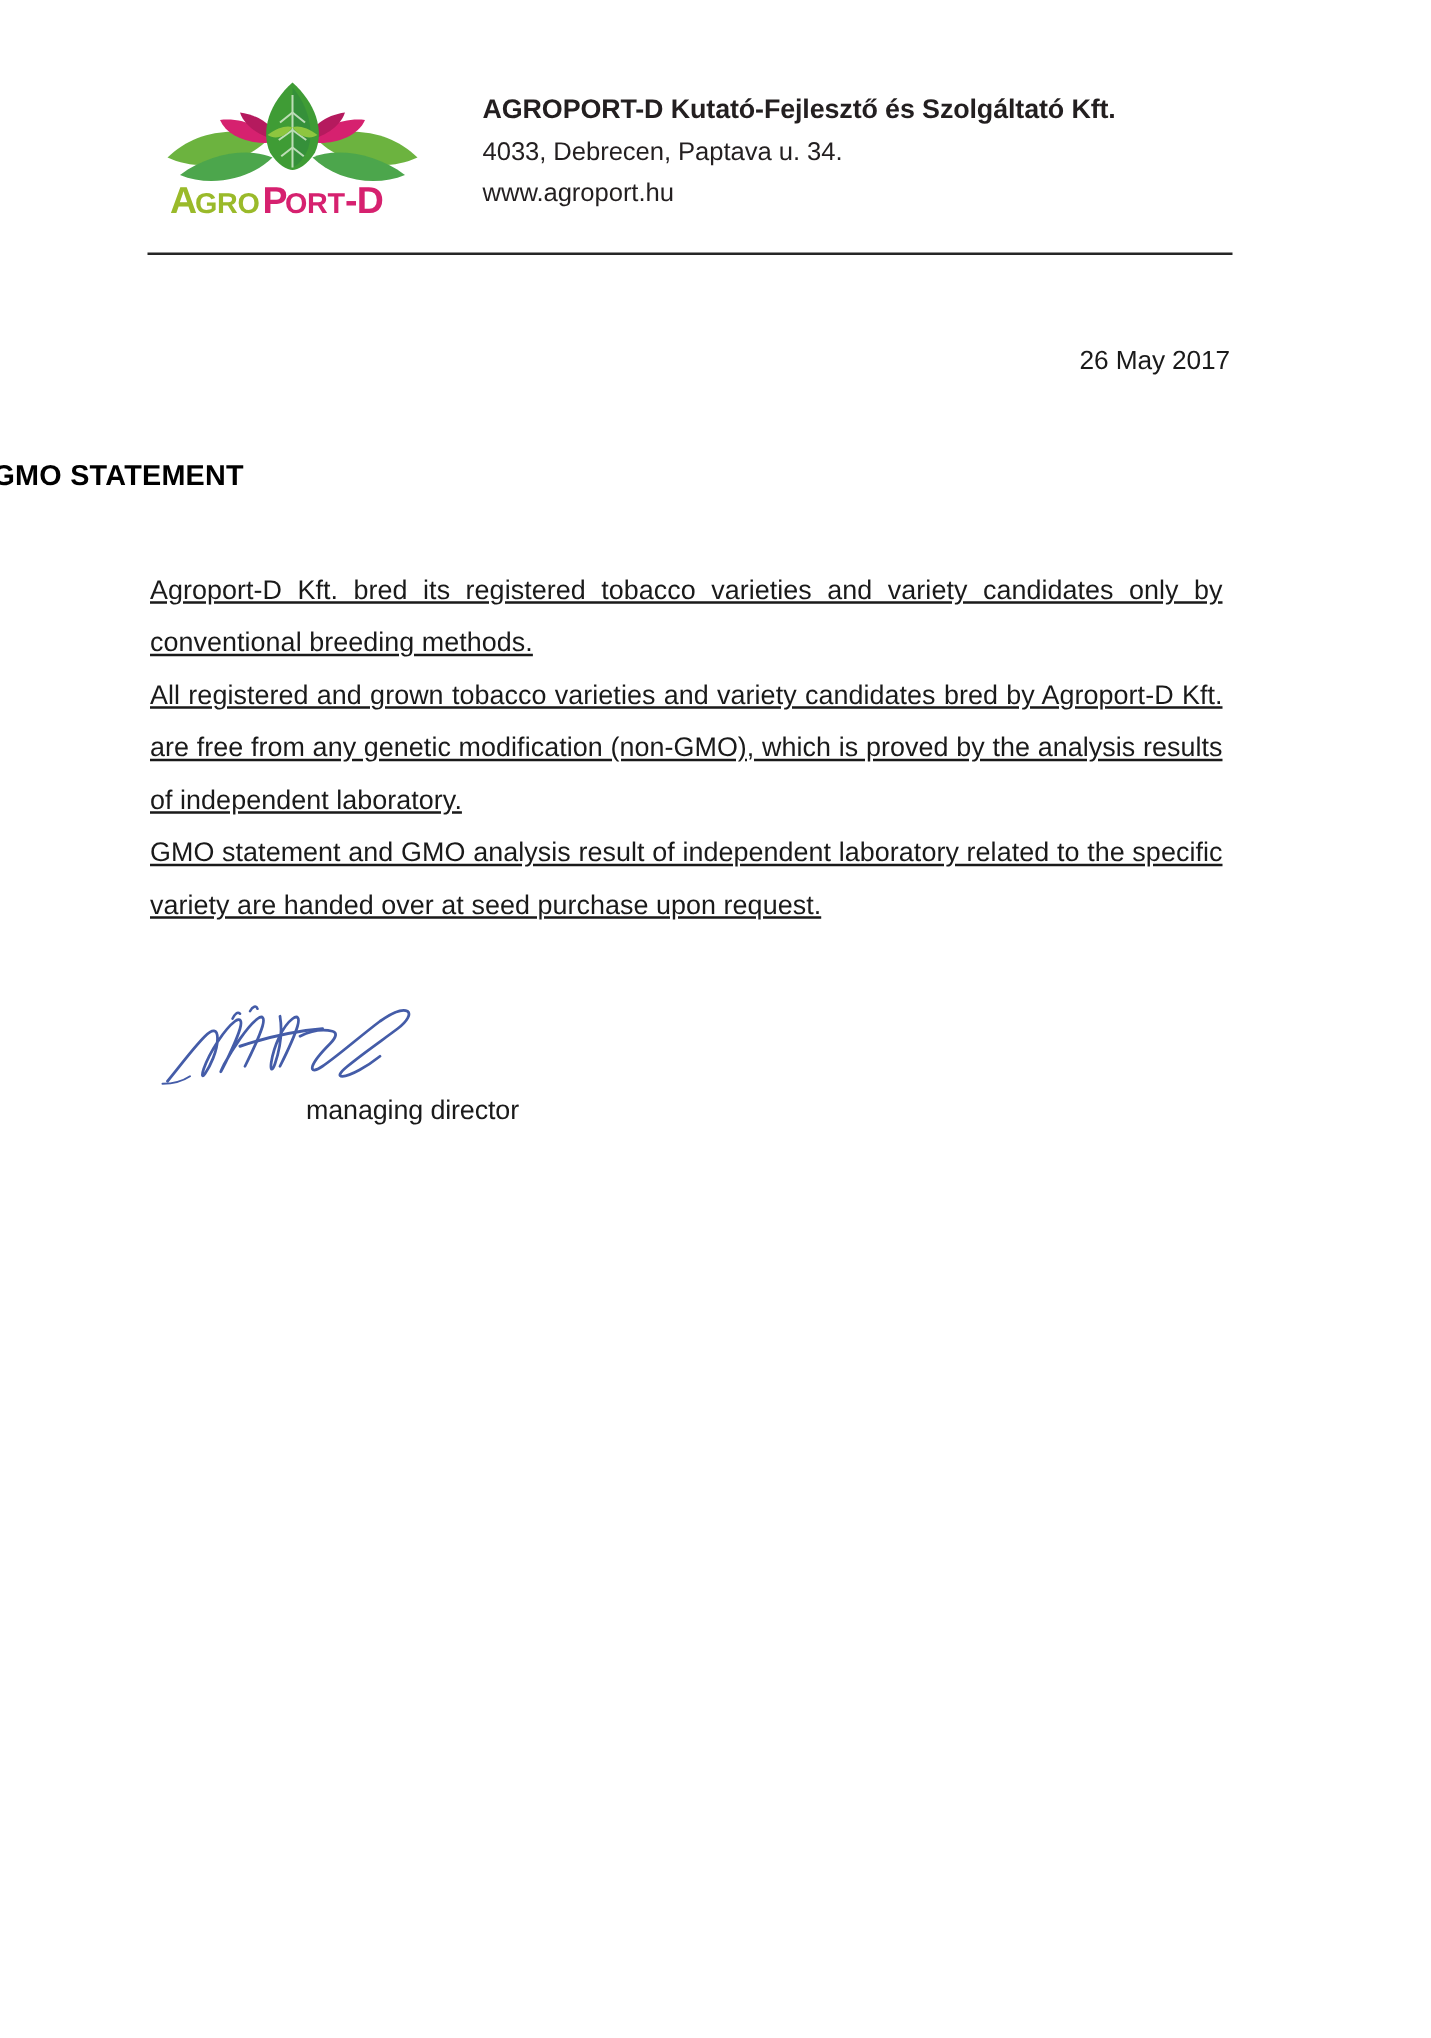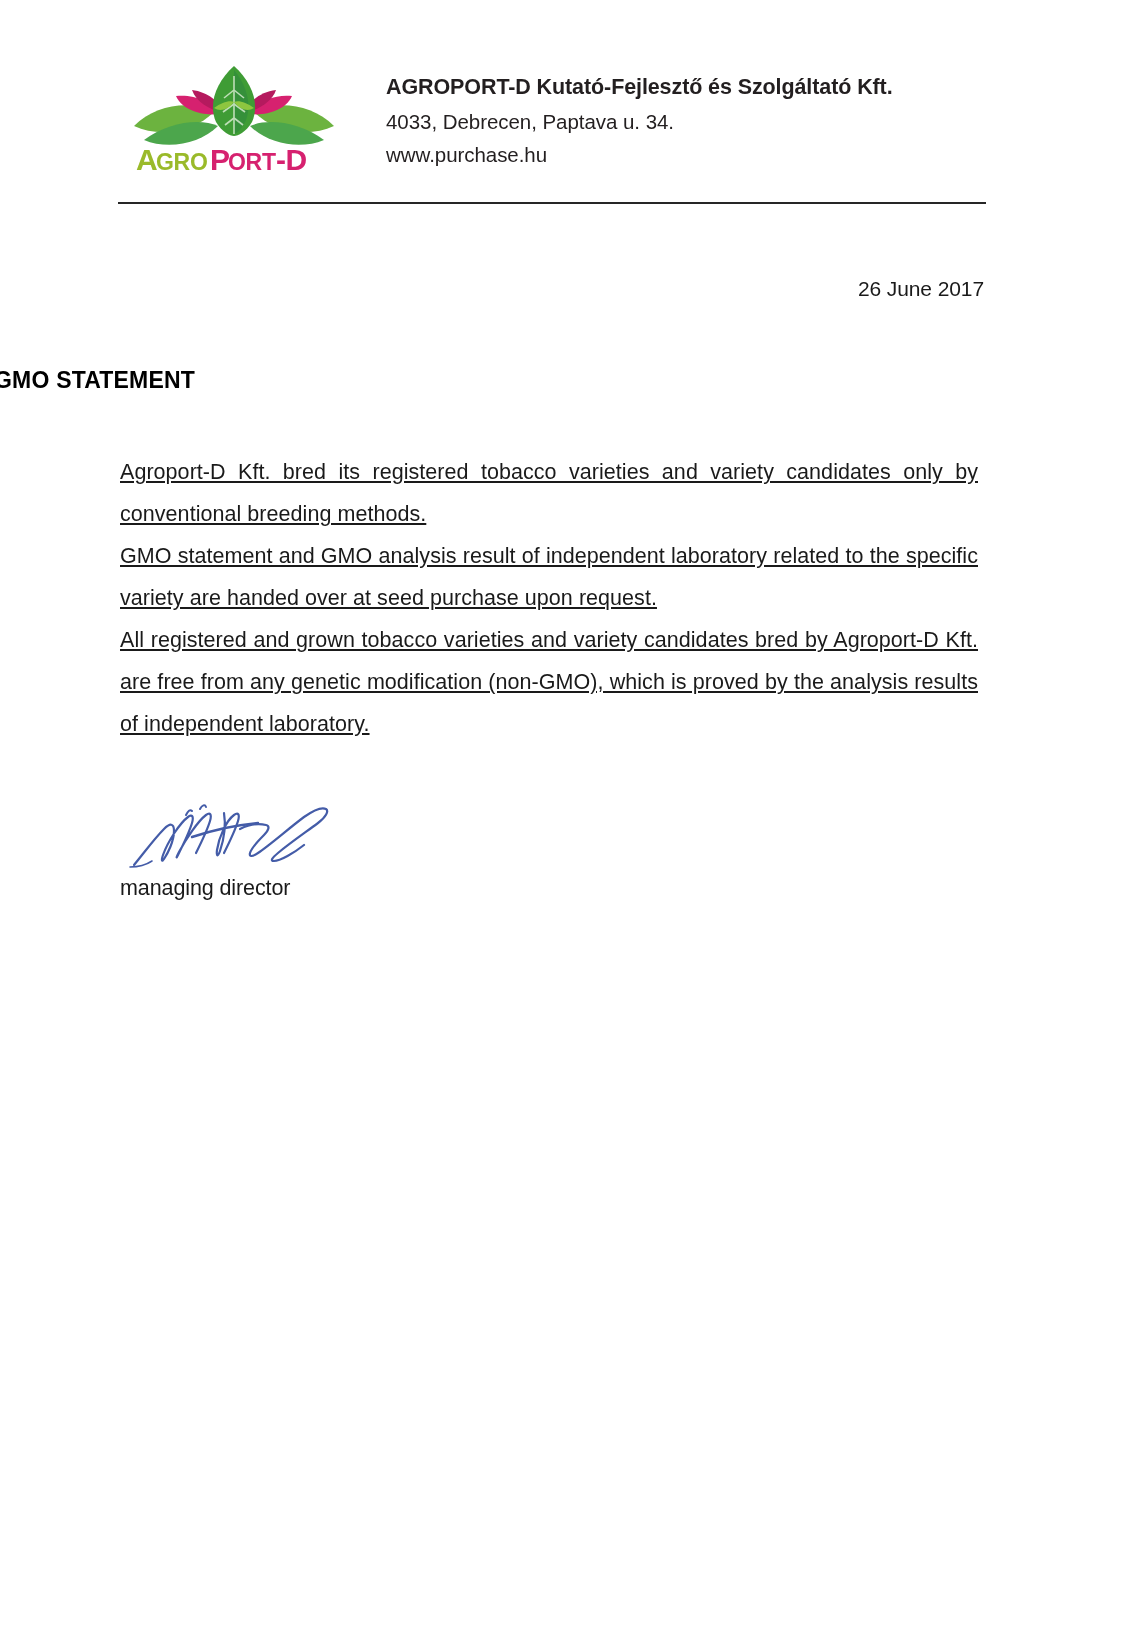--- a/index.html
+++ b/index.html
@@ -127,20 +127,21 @@
     color: #111111;
     margin-top: 4px;
     letter-spacing: -0.1px;
   }
   .sig-role {
     font-size: 21.5px;
     font-weight: normal;
     color: #1a1a1a;
     margin-top: 3px;
     letter-spacing: -0.1px;
+    text-align: center;
   }
 </style>
 </head>
 <body>
 
 <div class="letterhead">
 
   <div class="logo-block">
     <svg class="logo-svg" viewBox="0 0 232 122">
 
@@ -183,36 +184,36 @@
         <text x="92" y="114" font-size="30" fill="#d6216f" letter-spacing="-0.5">P</text>
         <text x="110" y="114" font-size="23" fill="#d6216f" letter-spacing="-0.3">ORT</text>
         <text x="158" y="114" font-size="30" fill="#d6216f" letter-spacing="-0.5">-D</text>
       </g>
     </svg>
   </div>
 
   <div class="contact-block">
     <div class="company-name">AGROPORT-D Kutató-Fejlesztő és Szolgáltató Kft.</div>
     <div class="contact-line">4033, Debrecen, Paptava u. 34.</div>
-    <div class="contact-line">www.purchase.hu</div>
+    <div class="contact-line">www.agroport.hu</div>
   </div>
 </div>
 
 <div class="hr-rule"></div>
 
-<div class="date-line">26 June 2017</div>
+<div class="date-line">26 May 2017</div>
 
 <div class="doc-title">
   <span class="title-inner">GMO STATEMENT</span>
 </div>
 
 <div class="body-copy">
   <p class="para">Agroport-D Kft. bred its registered tobacco varieties and variety candidates only by conventional breeding methods.</p>
+  <p class="para">All registered and grown tobacco varieties and variety candidates bred by Agroport-D Kft. are free from any genetic modification (non-GMO), which is proved by the analysis results of independent laboratory.</p>
   <p class="para">GMO statement and GMO analysis result of independent laboratory related to the specific variety are handed over at seed purchase upon request.</p>
-  <p class="para">All registered and grown tobacco varieties and variety candidates bred by Agroport-D Kft. are free from any genetic modification (non-GMO), which is proved by the analysis results of independent laboratory.</p>
 </div>
 
 <div class="signature-area">
   <svg class="sig-svg" viewBox="0 0 230 78">
     <g fill="none" stroke="#445ca8" stroke-linecap="round" stroke-linejoin="round">
       <path d="M6 70 C16 58, 26 44, 36 34 C42 28, 46 28, 46 36 C46 46, 40 58, 36 64 C34 67, 33 66, 35 60 C40 46, 52 28, 60 22 C64 19, 66 21, 64 28 C61 38, 54 52, 50 60 C48 64, 48 63, 51 57 C58 44, 70 26, 78 20 C82 17, 84 19, 82 26 C79 36, 72 50, 68 58" stroke-width="2.2"></path>
       <path d="M64 42 C82 36, 106 30, 130 28" stroke-width="2.4"></path>
       <path d="M96 18 C98 30, 96 44, 92 56 C90 62, 88 62, 89 55 C91 42, 98 26, 106 20 C110 17, 112 19, 110 26 C107 36, 100 50, 96 58" stroke-width="2.2"></path>
       <path d="M112 34 C120 30, 130 28, 138 30 C142 31, 141 35, 136 40 C130 46, 124 52, 122 58 C121 62, 124 62, 130 58 C142 50, 160 34, 176 22 C186 15, 194 12, 198 14 C201 16, 198 22, 190 28 C178 37, 162 48, 150 58 C144 63, 142 66, 146 66 C152 66, 166 58, 176 50" stroke-width="2.2"></path>
       <path d="M58 20 C60 16, 62 14, 64 16" stroke-width="2"></path>

